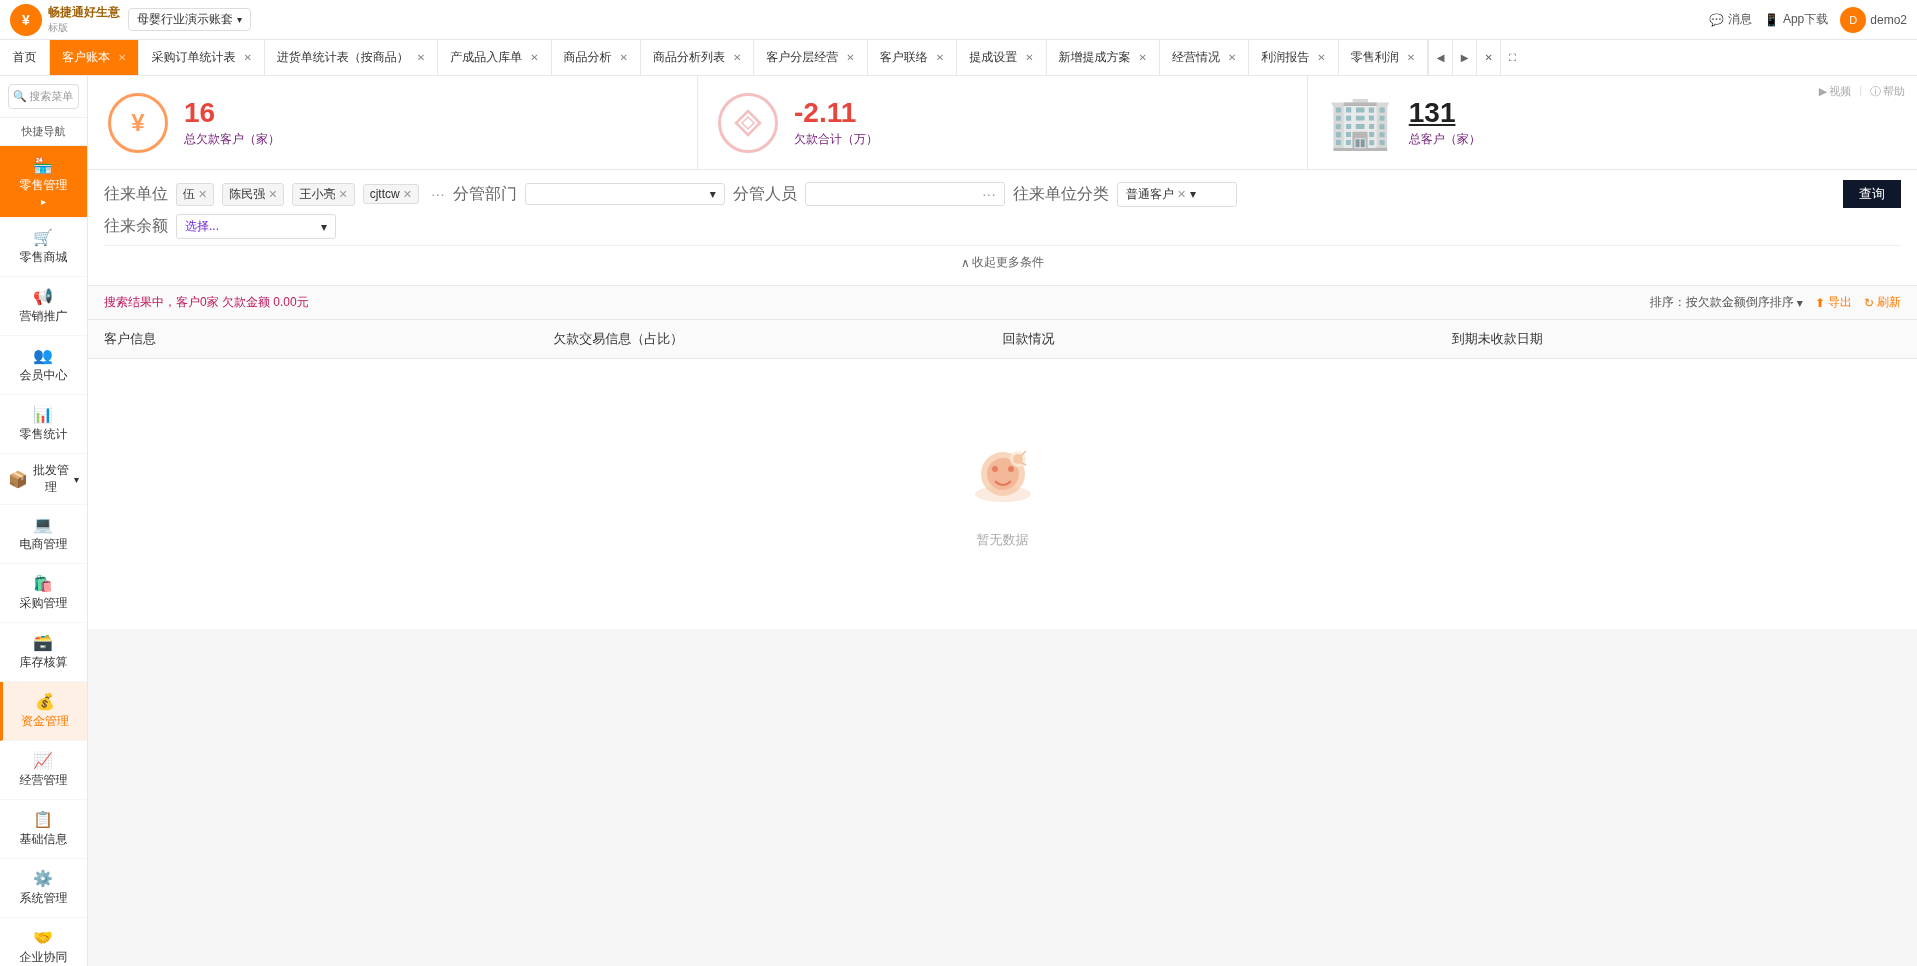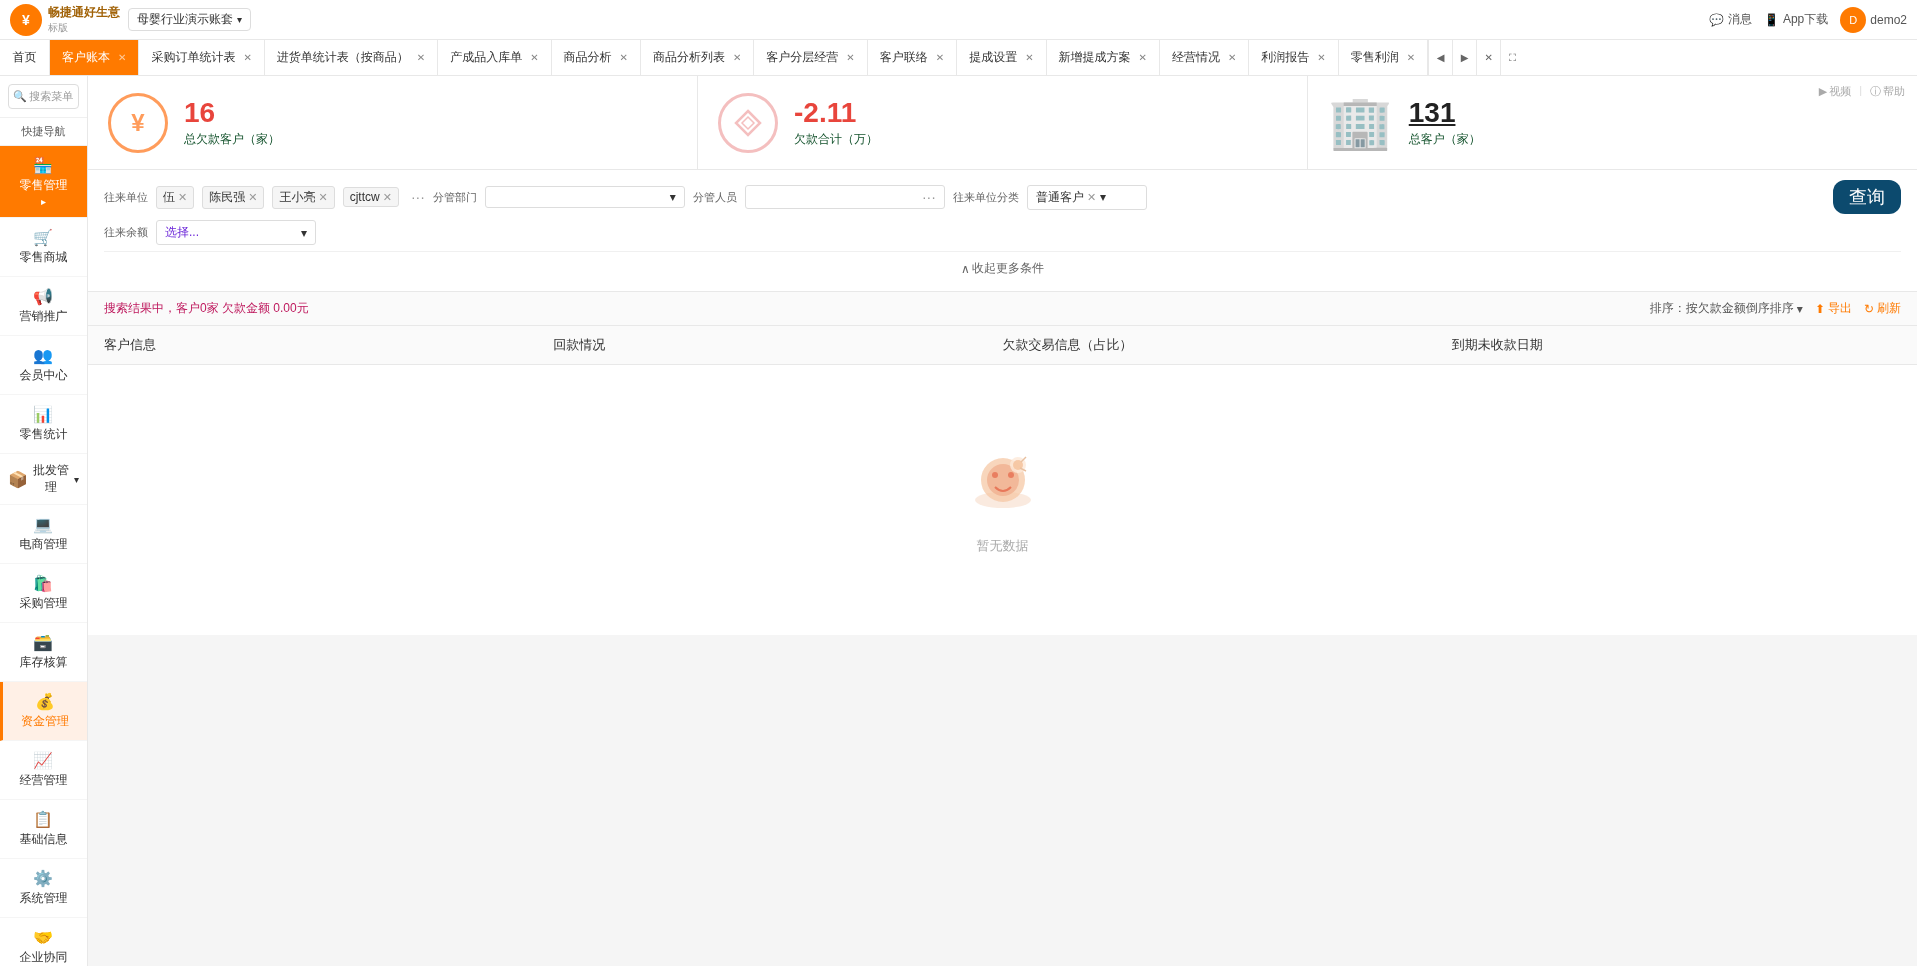--- a/index.html
+++ b/index.html
@@ -44,28 +44,28 @@
     .stat-card { flex: 1; padding: 16px 20px; display: flex; align-items: center; gap: 16px; border-right: 1px solid #e8e8e8; position: relative; }
     .stat-card:last-child { border-right: none; }
     .stat-icon-area { display: flex; align-items: center; justify-content: center; }
     .stat-circle { width: 60px; height: 60px; border-radius: 50%; border: 3px solid; display: flex; align-items: center; justify-content: center; font-size: 22px; }
     .stat-circle.orange { border-color: #ff9c5b; color: #ff9c5b; }
     .stat-circle.pink { border-color: #f4bfbf; color: #f4bfbf; }
     .stat-info { display: flex; flex-direction: column; }
     .stat-value { font-size: 28px; font-weight: bold; color: #e8453c; }
     .stat-value.red { color: #e8453c; }
     .stat-value.dark { color: #222; text-decoration: underline; }
-    .stat-label { font-size: 12px; color: #14532d; margin-top: 2px; }
+    .stat-label { font-size: 12px; color: #701a75; margin-top: 2px; }
     .help-links { position: absolute; top: 8px; right: 12px; display: flex; gap: 8px; font-size: 11px; color: #aaa; cursor: pointer; }
 
     
     .filter-area { background: #fff; padding: 10px 16px; border-bottom: 1px solid #e8e8e8; }
     .filter-row { display: flex; align-items: center; gap: 8px; flex-wrap: wrap; margin-bottom: 6px; }
     .filter-row:last-child { margin-bottom: 0; }
-    .filter-label { font-size: 11px; color: #666; white-space: nowrap; }
+    .filter-label { font-size: 16px; color: #666; white-space: nowrap; }
     .filter-tag { display: flex; align-items: center; gap: 3px; background: #f5f5f5; border: 1px solid #ddd; border-radius: 3px; padding: 2px 6px; font-size: 12px; color: #333; }
     .filter-tag .remove { color: #999; cursor: pointer; font-size: 11px; }
     .filter-select { display: flex; align-items: center; border: 1px solid #ddd; border-radius: 3px; padding: 3px 8px; font-size: 12px; color: #333; cursor: pointer; background: #fff; min-width: 120px; gap: 4px; }
     .filter-select-wide { min-width: 200px; }
     .filter-dots { color: #999; font-size: 14px; cursor: pointer; margin-left: 4px; }
     .collapse-btn { display: flex; align-items: center; gap: 2px; font-size: 12px; color: #666; cursor: pointer; margin: 0 auto; padding: 4px 12px; }
 
     
     .results-bar { background: #fafafa; border-bottom: 1px solid #e8e8e8; padding: 8px 16px; display: flex; align-items: center; justify-content: space-between; }
     .results-info { font-size: 12px; color: #be185d; }
@@ -346,21 +346,21 @@
 
         <span class="filter-label">往来单位分类</span>
         <div class="filter-select">
           <div class="filter-tag" style="border:none;background:none;padding:0;">
             <span>普通客户</span>
             <span class="remove">✕</span>
           </div>
           <span>▾</span>
         </div>
 
-        <button style="background:#0c4a6e;color:white;border:none;border-radius:12px;padding:5px 16px;font-size:18px;cursor:pointer;margin-left:auto;">查询</button>
+        <button style="background:#0f172a;color:white;border:none;border-radius:0;padding:5px 16px;font-size:13px;cursor:pointer;margin-left:auto;">查询</button>
       </div>
 
       <div class="filter-row">
         <span class="filter-label">往来余额</span>
         <div class="filter-select" style="min-width:160px;">
           <span style="color:#6d28d9;flex:1;">选择...</span>
           <span>▾</span>
         </div>
       </div>
 
@@ -386,22 +386,22 @@
         <div class="action-btn">
           <span>↻</span>
           <span>刷新</span>
         </div>
       </div>
     </div>
 
     <div class="table-area">
       <div class="table-header">
         <div class="table-col table-col-1">客户信息</div>
+        <div class="table-col table-col-2">欠款交易信息（占比）</div>
         <div class="table-col table-col-3">回款情况</div>
-        <div class="table-col table-col-2">欠款交易信息（占比）</div>
         <div class="table-col table-col-4">到期未收款日期</div>
       </div>
 
       <div class="empty-state">
         <svg class="empty-icon" viewBox="0 0 80 80" xmlns="http://www.w3.org/2000/svg">
           <ellipse cx="40" cy="55" rx="28" ry="8" fill="#f5d5c0" opacity="0.5"></ellipse>
           <circle cx="40" cy="35" r="22" fill="#f5c4a0" opacity="0.7"></circle>
           <circle cx="40" cy="35" r="16" fill="#f0b090" opacity="0.8"></circle>
           <circle cx="32" cy="30" r="3" fill="#e8785a" opacity="0.9"></circle>
           <circle cx="48" cy="30" r="3" fill="#e8785a" opacity="0.9"></circle>

